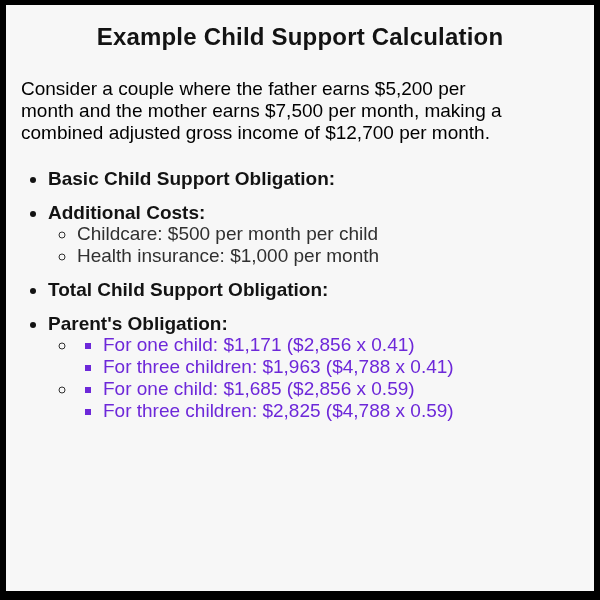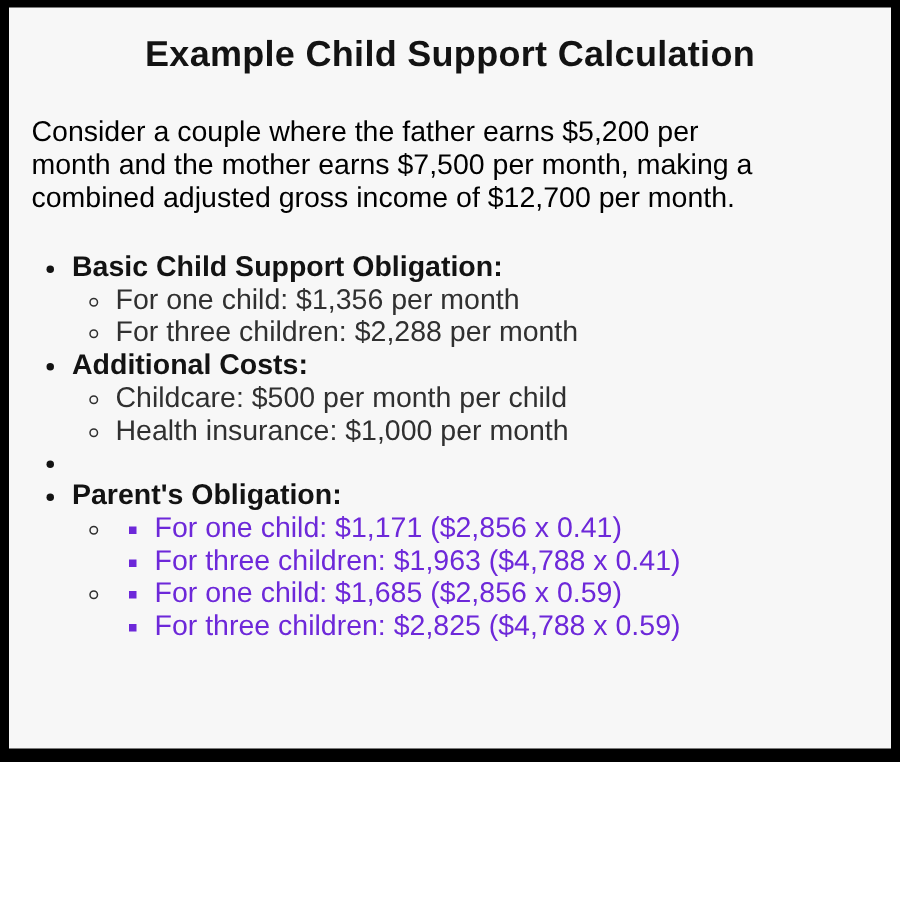--- a/index.html
+++ b/index.html
@@ -3,21 +3,21 @@
 <meta charset="utf-8">
 <style>
   html, body { margin: 0; padding: 0; }
   body {
     width: 600px; height: 600px;
     font-family: "Liberation Sans", "DejaVu Sans", sans-serif;
     background: #ffffff;
   }
   .frame {
     box-sizing: border-box;
-    width: 600px; height: 508px;
+    width: 600px; height: 600px;
     background: #f7f7f7;
     border-style: solid;
     border-color: #000000;
     border-width: 5px 6px 9px 6px;
     overflow: hidden;
   }
   .content { padding-top: 17px; }
   h1.title {
     margin: 0;
     font-size: 24px;
@@ -36,21 +36,21 @@
   }
   ul { margin: 0; }
   ul.lv1 {
     margin: 24.5px 0 0 15px;
     width: 494px;
     padding-left: 27px;
     list-style-type: disc;
     font-size: 19px;
     line-height: 21.75px;
   }
-  ul.lv1 > li { color: #131313; font-weight: 700; }
+  ul.lv1 > li { color: #131313; font-weight: 700; margin-top: 12px; }
   ul.lv2 {
     padding-left: 29px;
     list-style-type: circle;
     color: #303030;
     font-weight: 400;
   }
   ul.lv3 {
     padding-left: 26px;
     list-style-type: square;
     color: #6d28d9;
@@ -65,35 +65,32 @@
   <div class="content">
 
     <h1 class="title">Example Child Support Calculation</h1>
 
     <p class="intro">Consider a couple where the father earns $5,200 per month and the mother earns $7,500 per month, making a combined adjusted gross income of $12,700 per month.</p>
 
     <ul class="lv1">
 
       <li>
         <span>Basic Child Support Obligation:</span>
-        <ul class="lv2">
-          <li><span>For one child: $1,356 per month</span></li>
-          <li><span>For three children: $2,288 per month</span></li>
-        </ul>
       </li>
 
       <li>
         <span>Additional Costs:</span>
         <ul class="lv2">
           <li><span>Childcare: $500 per month per child</span></li>
           <li><span>Health insurance: $1,000 per month</span></li>
         </ul>
       </li>
 
       <li>
+        <span>Total Child Support Obligation:</span>
       </li>
 
       <li>
         <span>Parent's Obligation:</span>
         <ul class="lv2">
           <li>
             <ul class="lv3">
               <li><span>For one child: $1,171 ($2,856 x 0.41)</span></li>
               <li><span>For three children: $1,963 ($4,788 x 0.41)</span></li>
             </ul>

